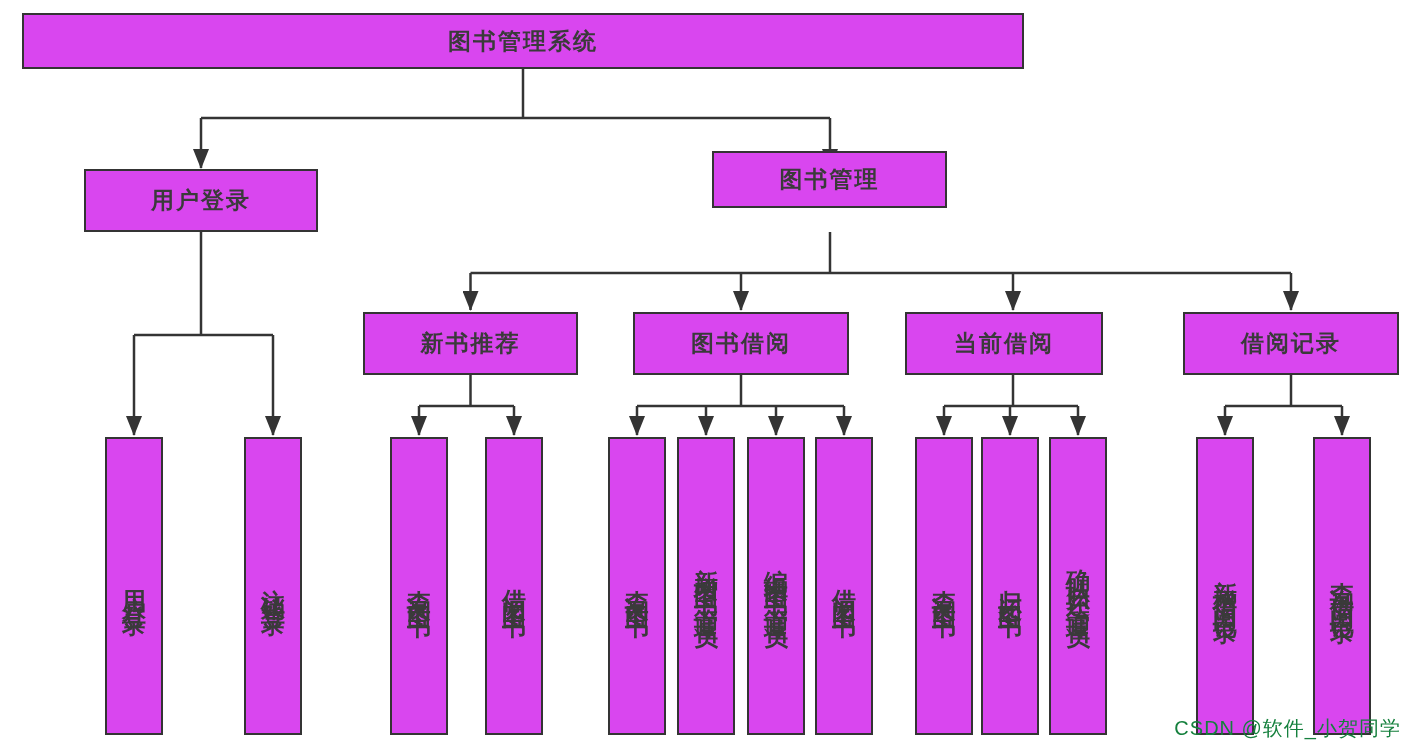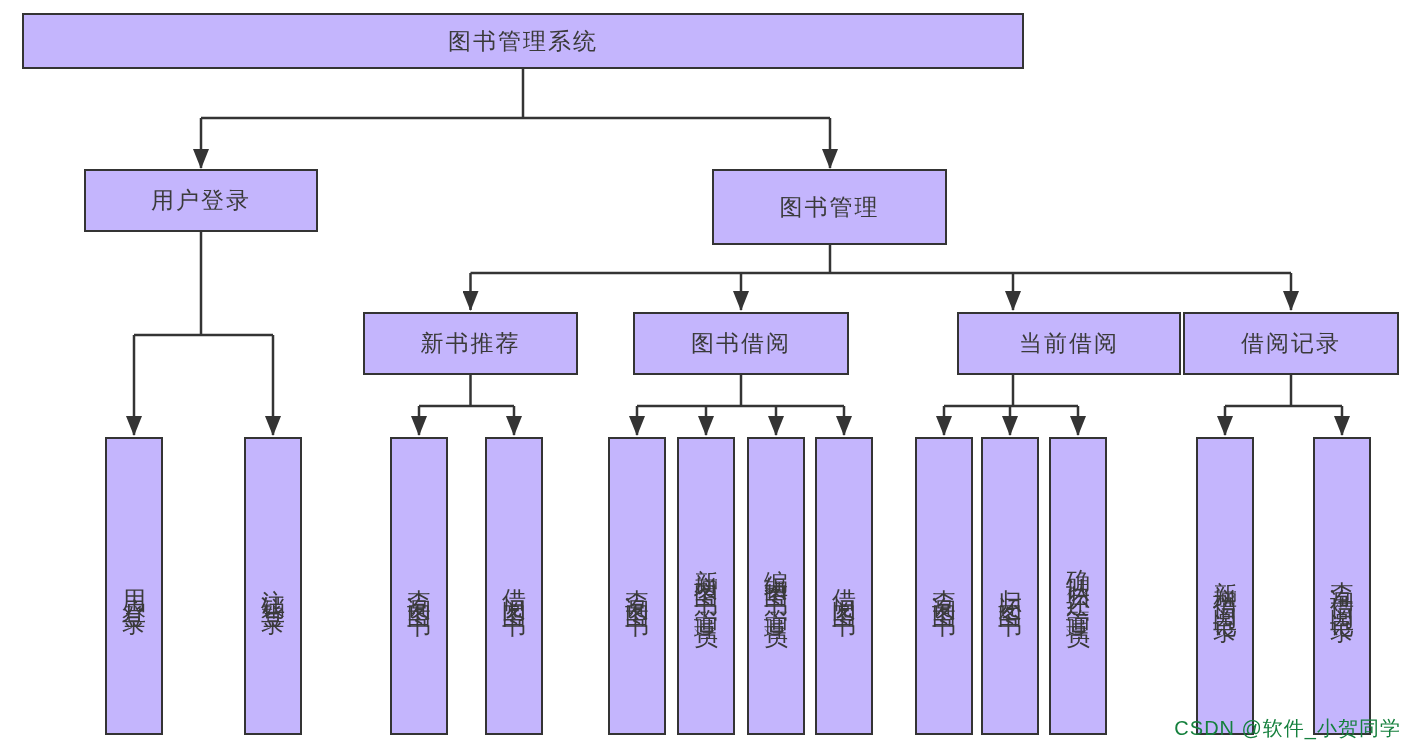--- a/index.html
+++ b/index.html
@@ -16,24 +16,25 @@
   }
   .connectors {
     position: absolute;
     left: 0; top: 0;
     pointer-events: none;
   }
   .box {
     position: absolute;
     box-sizing: border-box;
     border: 2.5px solid #343434;
-    background: #c4b5fd;
+    background: #d946ef;
     display: flex;
     align-items: center;
     justify-content: center;
+    font-weight: bold;
   }
   .hlabel {
     font-size: 23px;
     letter-spacing: 2px;
     color: #3a3a3a;
     white-space: nowrap;
   }
   .leaf { top: 437px; width: 58px; height: 298px; }
   .vlabel {
     writing-mode: vertical-rl;
@@ -113,31 +114,31 @@
     </g>
   </svg>
 
   <div class="box" style="left:22px; top:13px; width:1002px; height:56px">
     <span class="hlabel">图书管理系统</span>
   </div>
 
   <div class="box" style="left:84px; top:169px; width:234px; height:63px">
     <span class="hlabel">用户登录</span>
   </div>
-  <div class="box" style="left:712px; top:169px; width:235px; height:76px">
+  <div class="box" style="left:712px; top:151px; width:235px; height:57px">
     <span class="hlabel">图书管理</span>
   </div>
 
   <div class="box" style="left:363px; top:312px; width:215px; height:63px">
     <span class="hlabel">新书推荐</span>
   </div>
   <div class="box" style="left:633px; top:312px; width:216px; height:63px">
     <span class="hlabel">图书借阅</span>
   </div>
-  <div class="box" style="left:957px; top:312px; width:224px; height:63px">
+  <div class="box" style="left:905px; top:312px; width:198px; height:63px">
     <span class="hlabel">当前借阅</span>
   </div>
   <div class="box" style="left:1183px; top:312px; width:216px; height:63px">
     <span class="hlabel">借阅记录</span>
   </div>
 
   <div class="box leaf" style="left:105px">
     <span class="vlabel">用户登录</span>
   </div>
   <div class="box leaf" style="left:244px">

